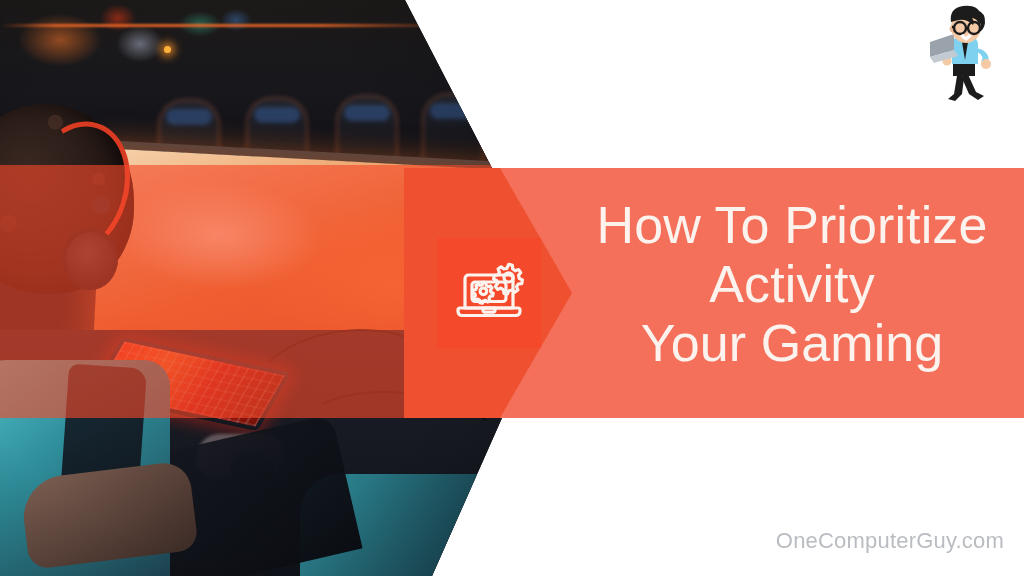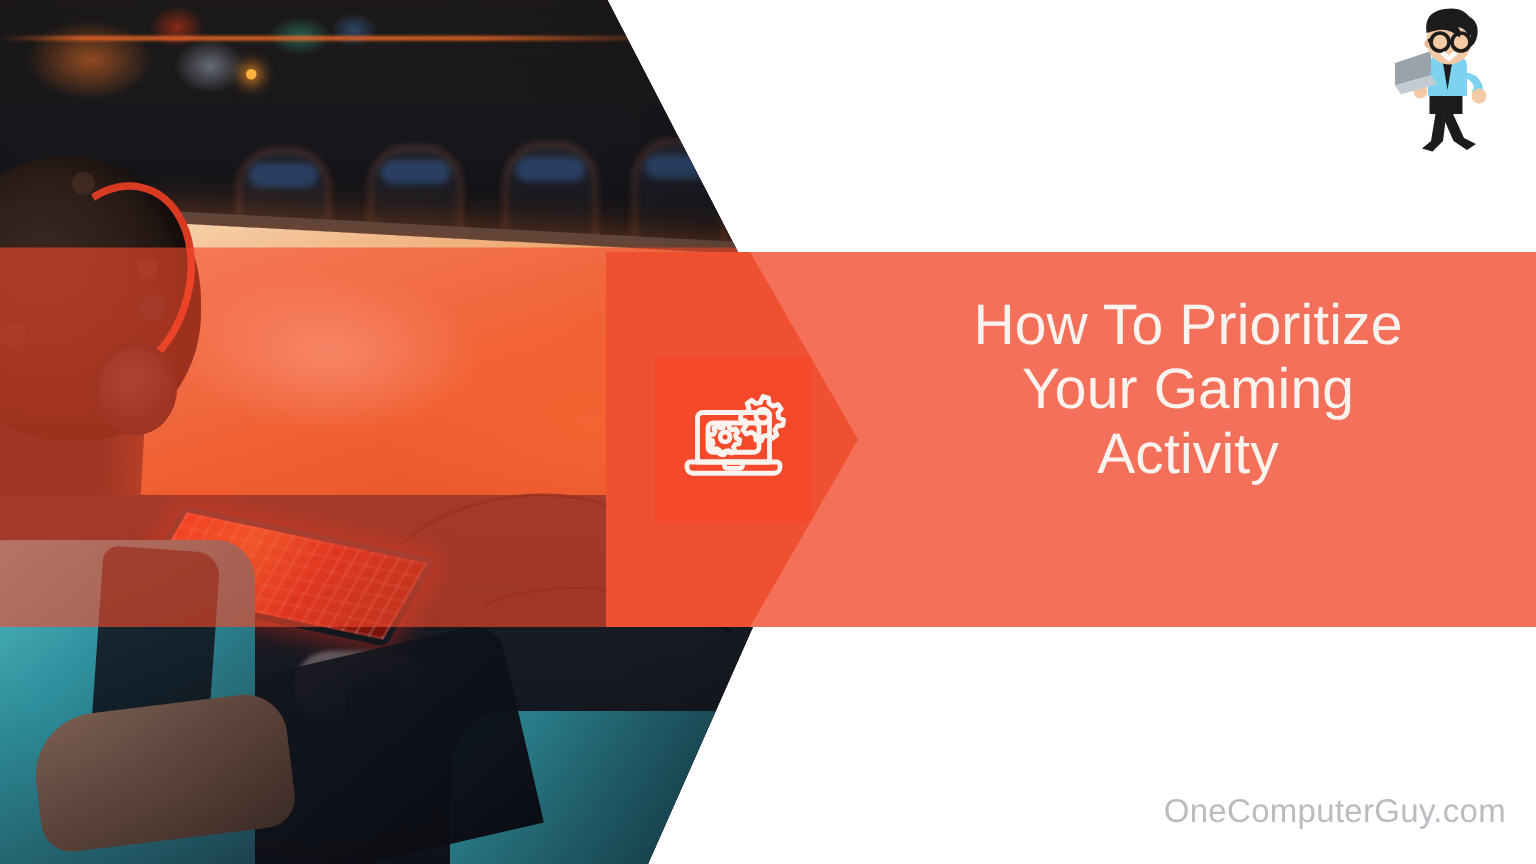--- a/index.html
+++ b/index.html
@@ -293,21 +293,21 @@
   }
   .icon-badge svg { display: block; }
 
   
   .title {
     position: absolute;
     left: 580px; top: 196px;
     width: 424px;
     color: #fdf3ee;
     font-family: "Liberation Sans", sans-serif;
-    font-size: 38px;
+    font-size: 52px;
     line-height: 1.13;
     font-weight: 400;
     text-align: center;
     letter-spacing: .1px;
   }
 
   
   .logo {
     position: absolute;
     right: 14px; top: 4px;
@@ -401,22 +401,22 @@
       <path d="M56.2 12.4l1.6-3.1 3.6 1.1.3 3.5 2.6 1.9 3.3-1.2 2.2 3-2.2 2.7.6 3.2 3.2 1.4-.6 3.7-3.5.4-1.7 2.7 1.3 3.3-3 2.2-2.7-2.2-3.2.7-1.4 3.2-3.7-.6-.4-3.5-2.7-1.7-3.3 1.3-2.2-3 2.2-2.7-.7-3.2-3.2-1.4.6-3.7 3.5-.4 1.7-2.7-1.3-3.3 3-2.2 2.7 2.2 3.2-.6Z"></path>
       <circle cx="57.6" cy="22.4" r="4.6"></circle>
 
       <path d="M31.2 29.3l1.2-2.2 2.6.8.2 2.5 1.9 1.3 2.3-.8 1.6 2.1-1.6 2 .5 2.2 2.3 1-.5 2.7-2.5.3-1.2 1.9.9 2.3-2.1 1.6-2-1.6-2.2.5-1 2.3-2.7-.5-.3-2.5-1.9-1.2-2.3.9-1.6-2.1 1.6-2-.5-2.2-2.3-1 .5-2.7 2.5-.3 1.2-1.9-.9-2.3 2.1-1.6 2 1.6 2.2-.4Z"></path>
       <circle cx="32.4" cy="36.3" r="3.3"></circle>
     </svg>
   </div>
 
   <div class="title">
     <div>How To Prioritize</div>
+    <div>Activity</div>
     <div>Your Gaming</div>
-    <div>Activity</div>
   </div>
 
   <div class="logo">
     <svg width="96" height="100" viewBox="0 0 96 100">
 
       <path d="M44 66 L40 90 L34 95 L41 97 L48 90 L50 74 Z" fill="#1c1c1c"></path>
       <path d="M52 66 L62 88 L70 92 L64 96 L55 90 L48 74 Z" fill="#1c1c1c"></path>
 
       <path d="M39 60 h22 v12 h-22 z" fill="#1c1c1c"></path>
 

